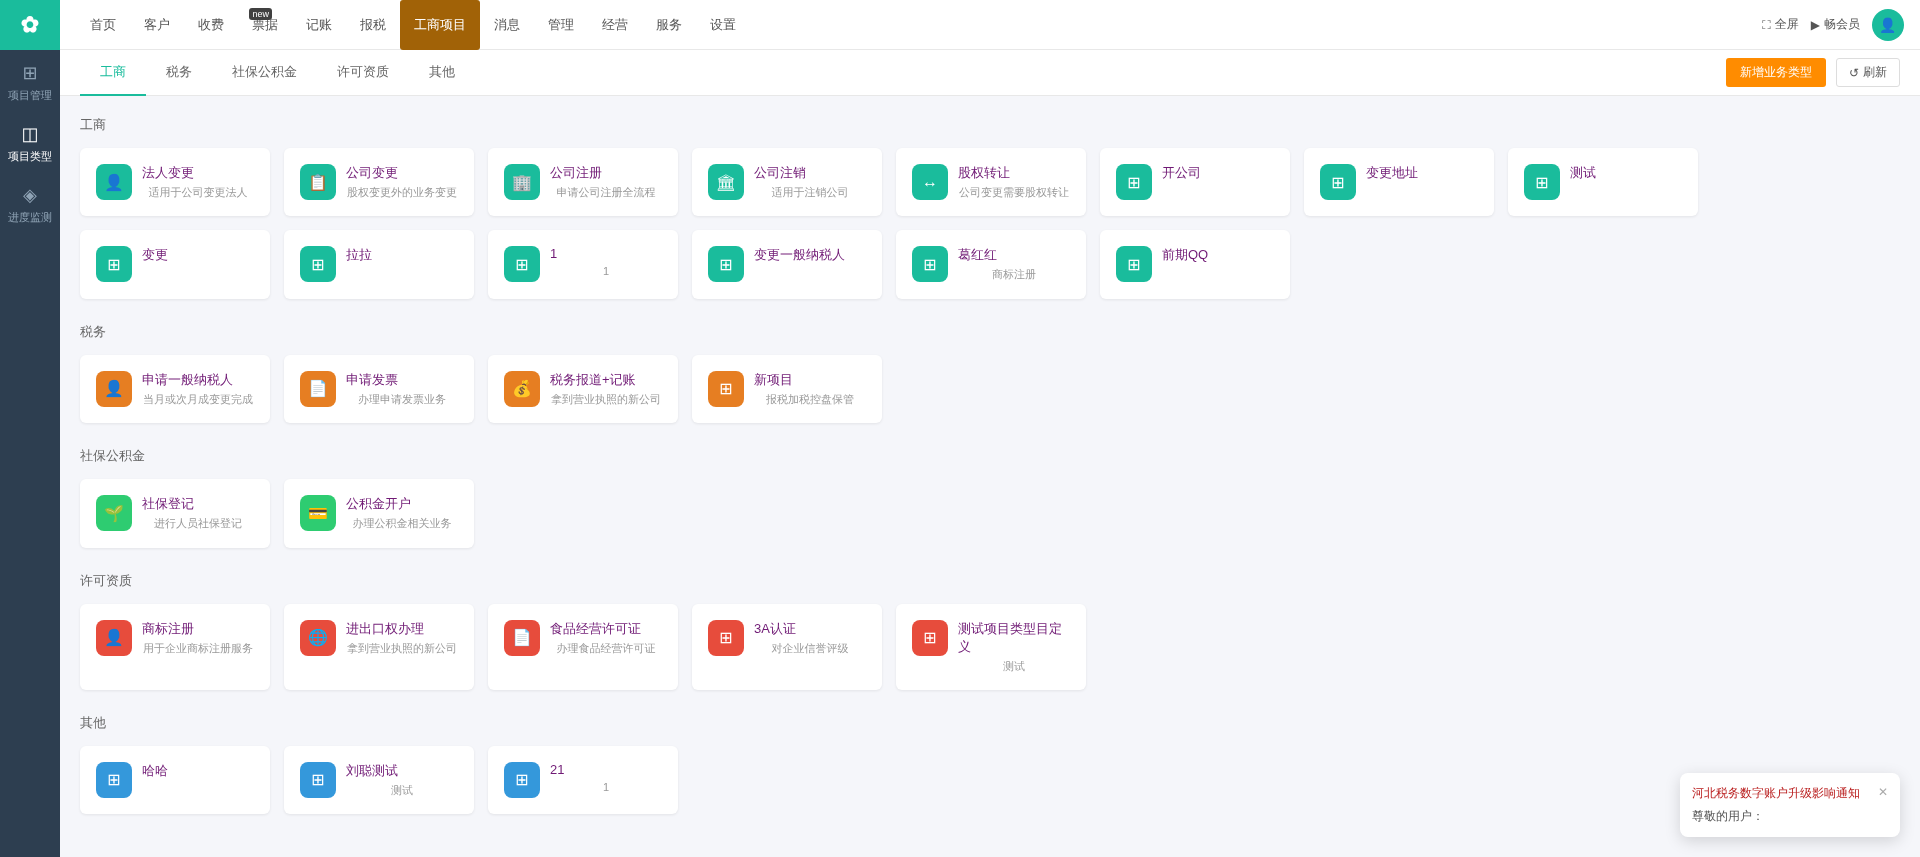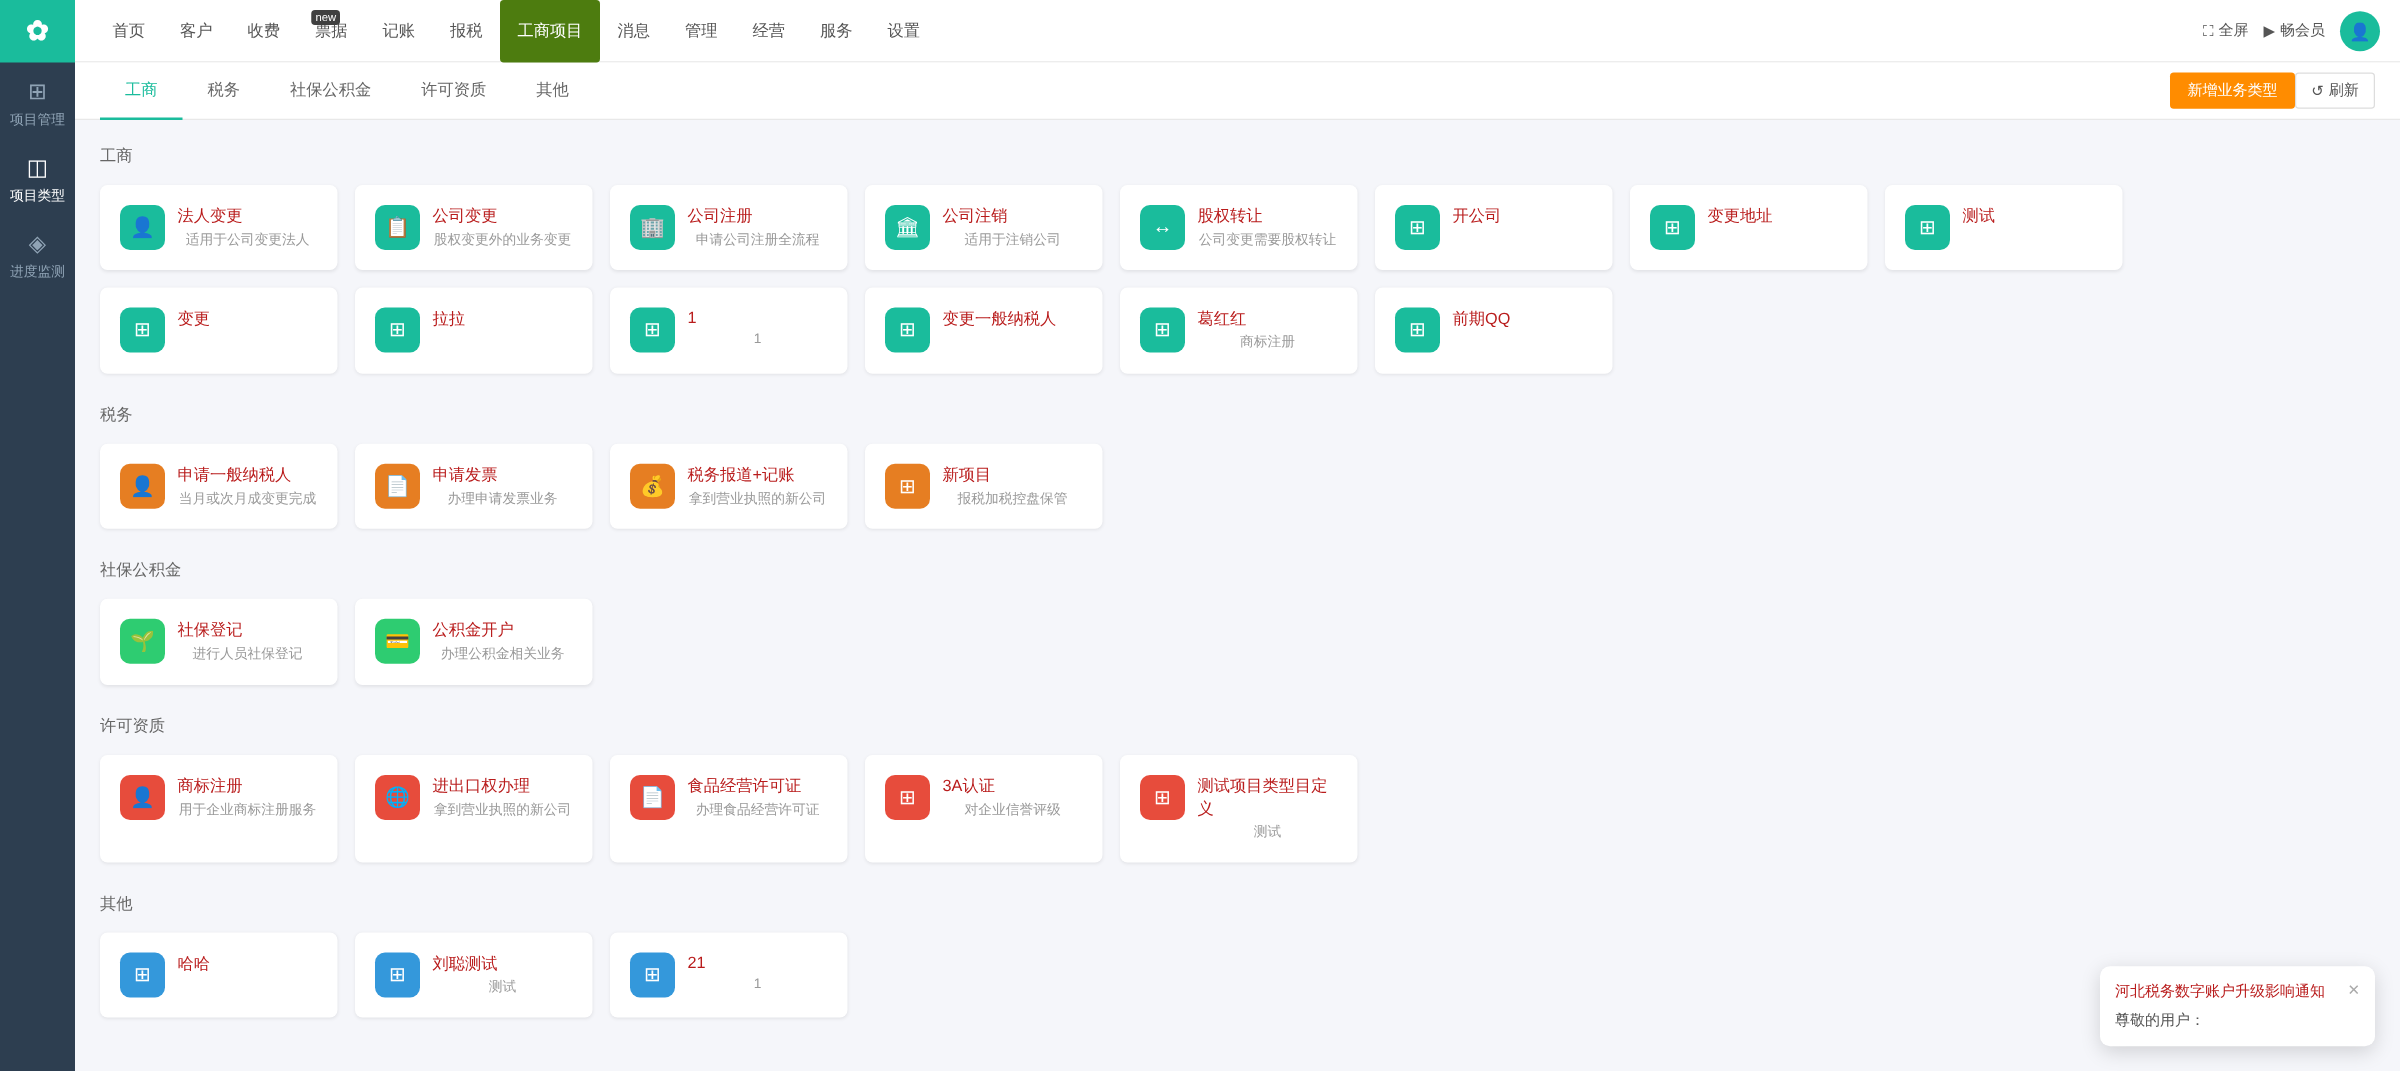--- a/index.html
+++ b/index.html
@@ -62,21 +62,21 @@
       padding: 0 14px;
       height: 50px;
       display: flex;
       align-items: center;
       color: #555;
       cursor: pointer;
       font-size: 13px;
       position: relative;
     }
     .nav-item.active {
-      background: #4d7c0f;
+      background: #a16207;
       color: white;
       border-radius: 3px;
     }
     .nav-badge {
       position: absolute;
       top: 8px;
       right: 20px;
       background: #404040;
       color: white;
       font-size: 9px;
@@ -137,20 +137,21 @@
       border-bottom: 2px solid transparent;
     }
     .sub-tab.active {
       color: #1abc9c;
       border-bottom: 2px solid #1abc9c;
     }
     .tab-actions {
       margin-left: auto;
       display: flex;
       align-items: center;
+      gap: 10px;
     }
     .btn-new-type {
       background: #ff8c00;
       color: white;
       border: none;
       padding: 6px 14px;
       border-radius: 3px;
       cursor: pointer;
       font-size: 12px;
     }
@@ -210,21 +211,21 @@
       align-items: center;
       justify-content: center;
       color: white;
       font-size: 16px;
       flex-shrink: 0;
     }
     .card-text { flex: 1; }
     .card-title {
       font-size: 13px;
       font-weight: 500;
-      color: #b91c1c;
+      color: #701a75;
       margin-bottom: 3px;
     }
     .card-desc {
       font-size: 11px;
       color: #999;
       line-height: 1.4;
       text-align: center;
     }
 
     

